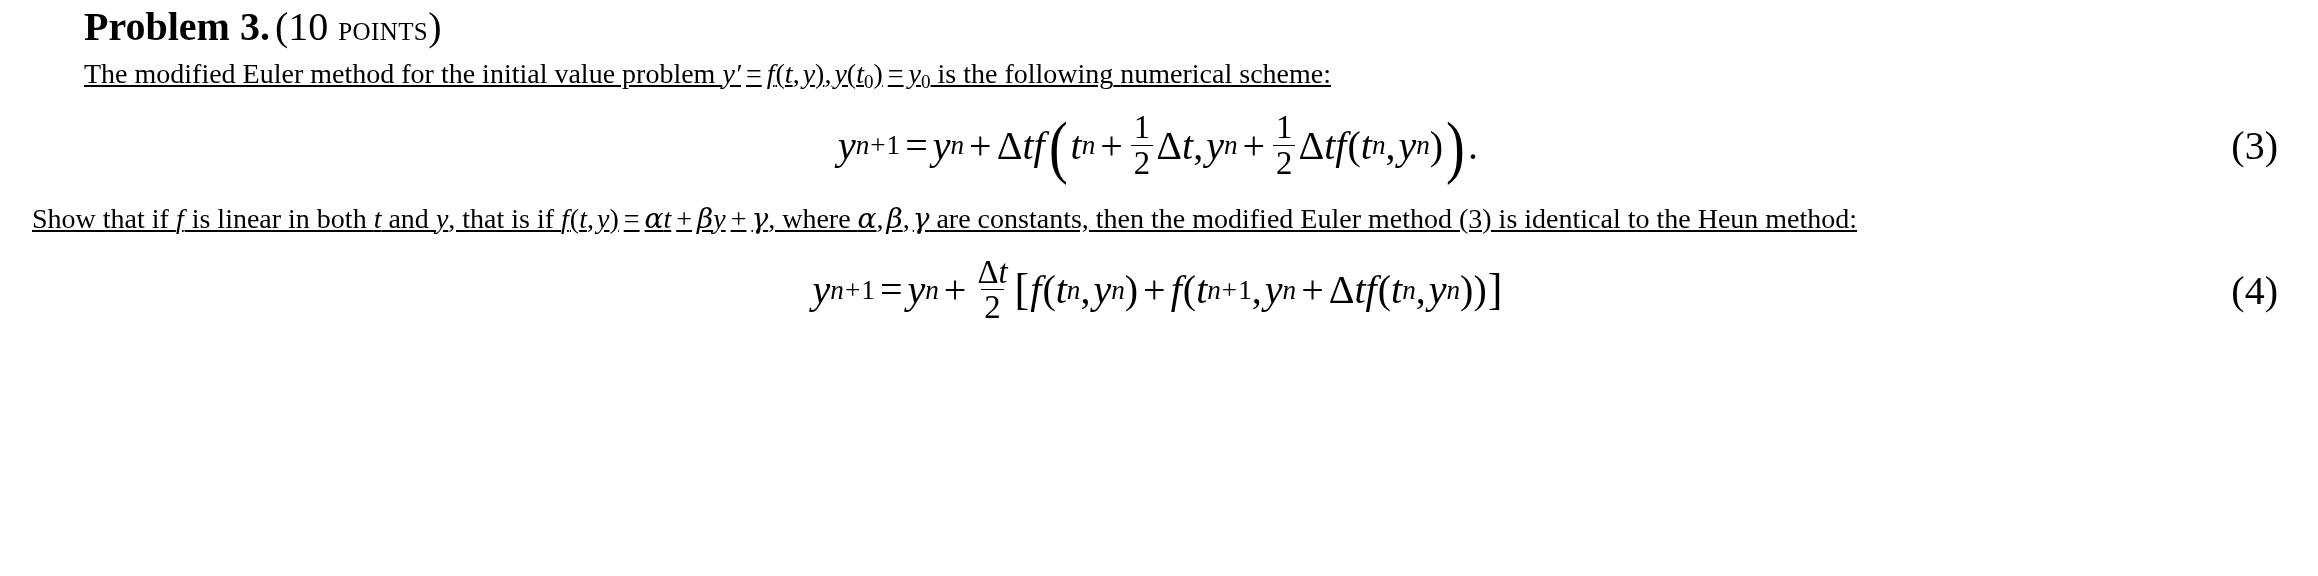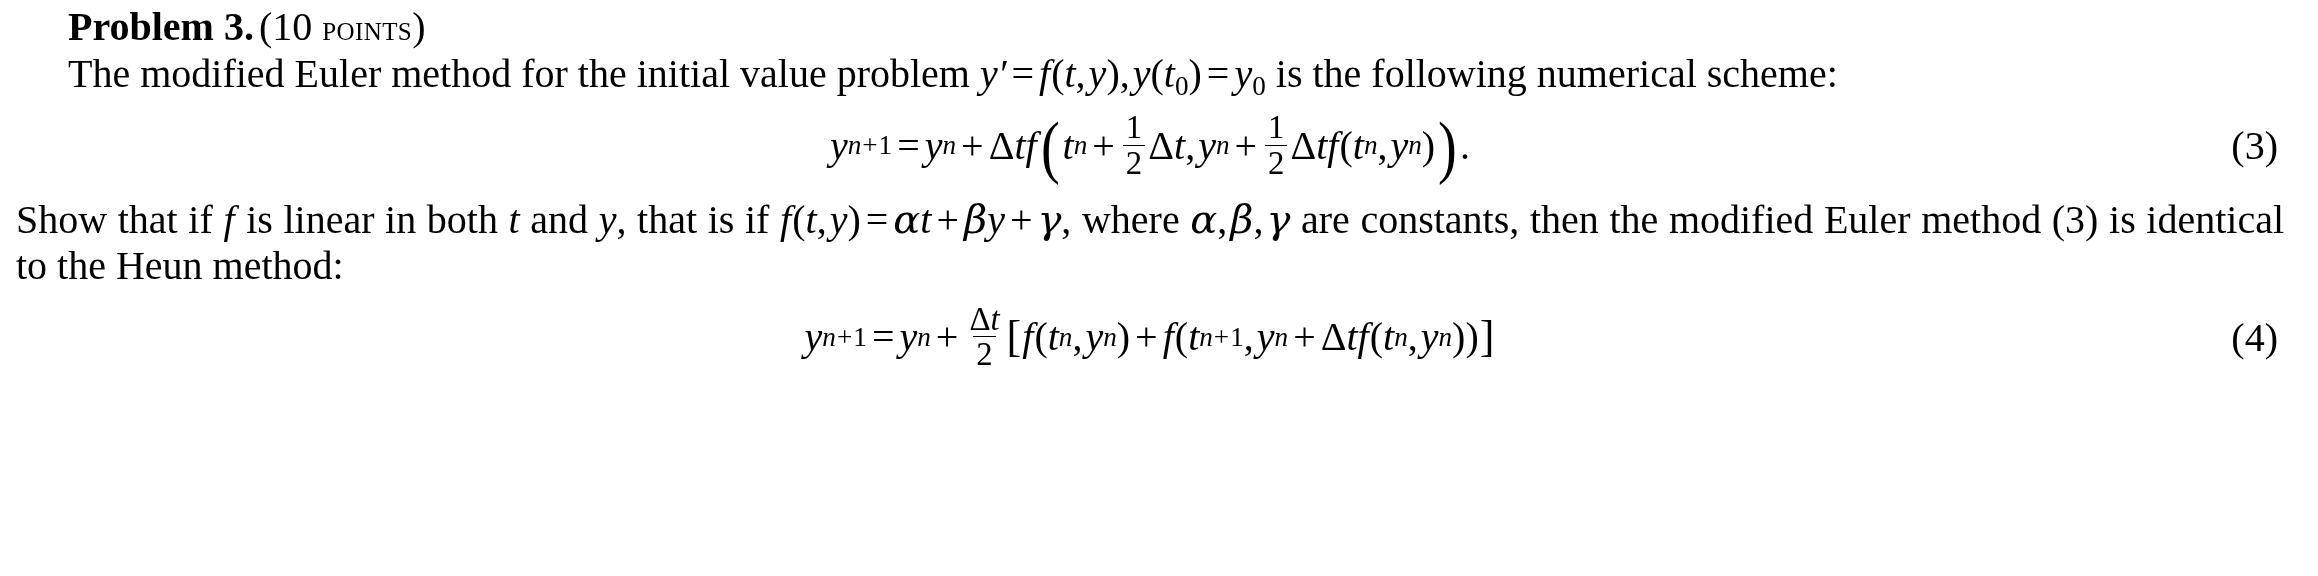--- a/index.html
+++ b/index.html
@@ -13,30 +13,31 @@
     overflow: hidden;
     font-family: "Liberation Serif", "DejaVu Serif", serif;
     color: #000000;
   }
 
   .page {
     position: relative;
     width: 2318px;
     height: 546px;
     box-sizing: border-box;
-    padding: 0 34px 0 16px;
+    padding: 0 34px 0 32px;
   }
 
   
   .para {
-    font-size: 40px;
+    font-size: 28px;
     line-height: 46px;
     text-align: justify;
     text-justify: inter-word;
     margin: 0;
+    text-decoration: underline;
   }
   .indent { text-indent: 52px; }
 
   .mi { font-style: italic; font-family: "Liberation Serif", "DejaVu Serif", serif; }
   .mi-f { font-style: italic; padding-right: 1px; }
   .mn { font-style: normal; }
   .mo { font-style: normal; padding: 0 5px; }
   .greek { font-style: italic; font-family: "DejaVu Serif", serif; }
 
   sub.sb {

